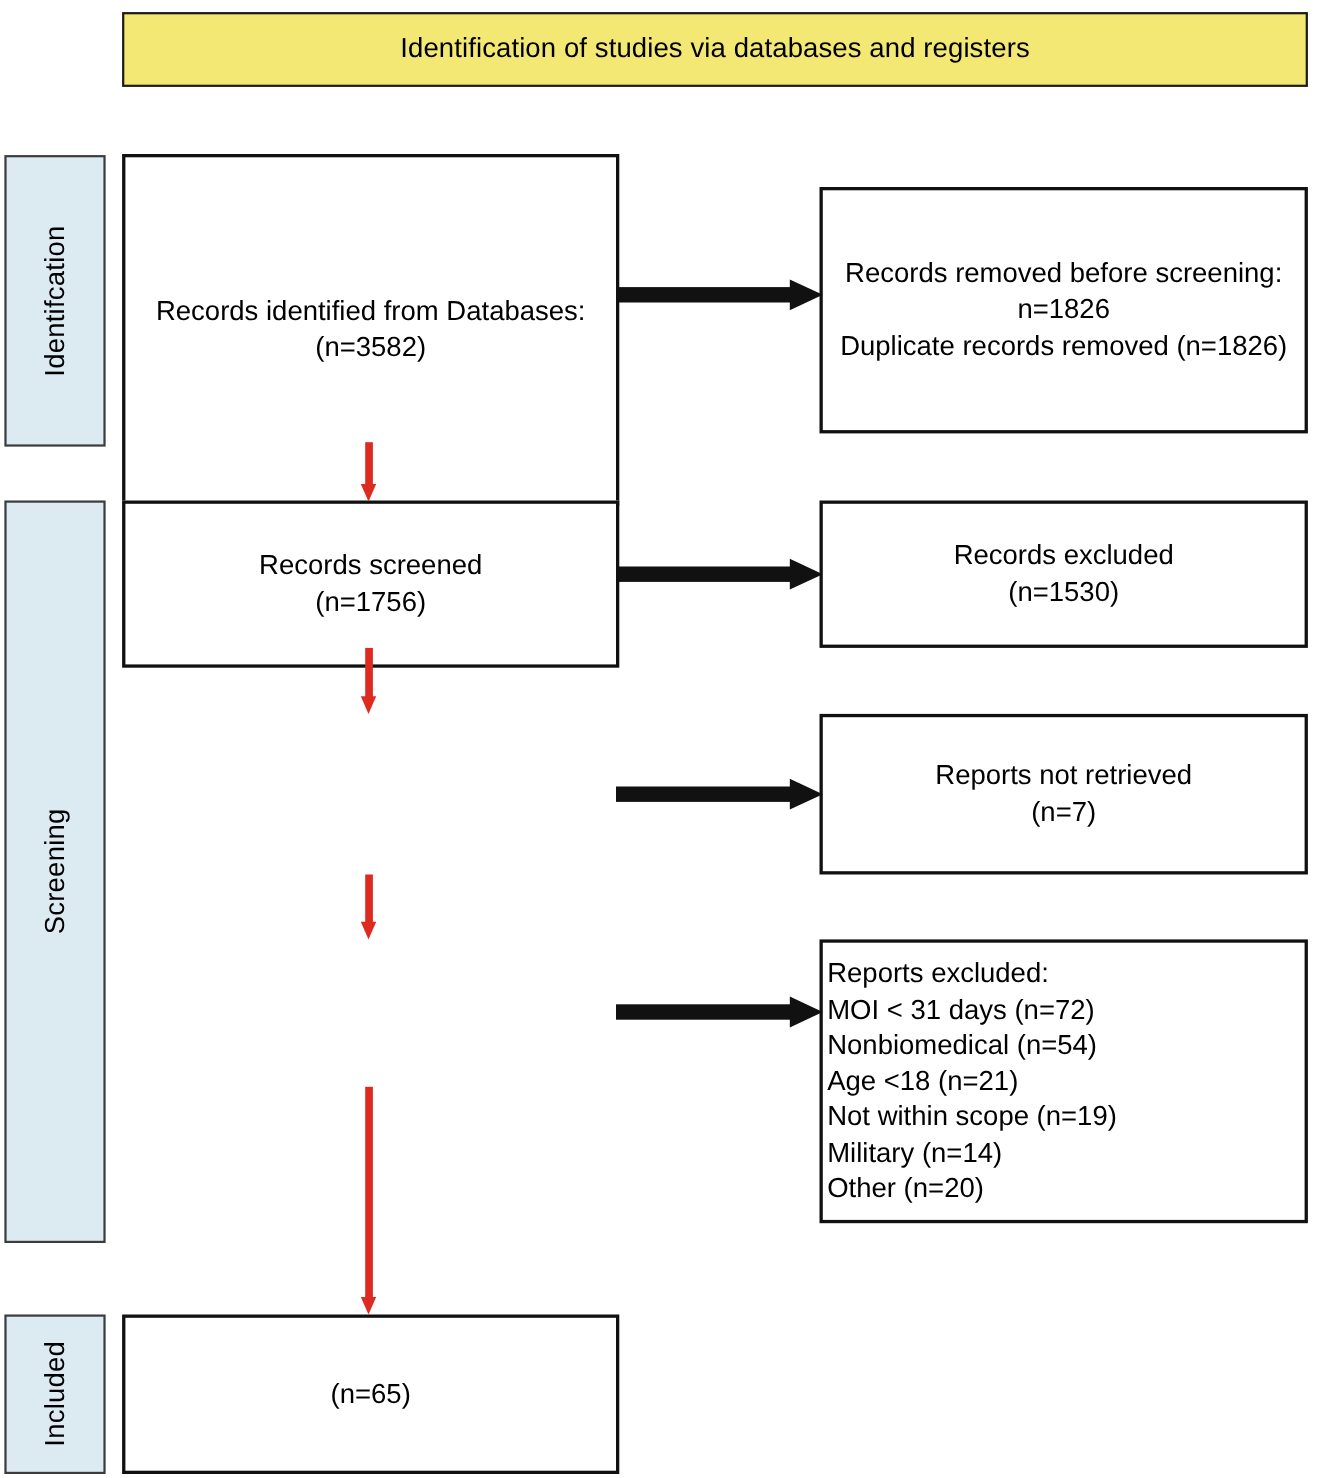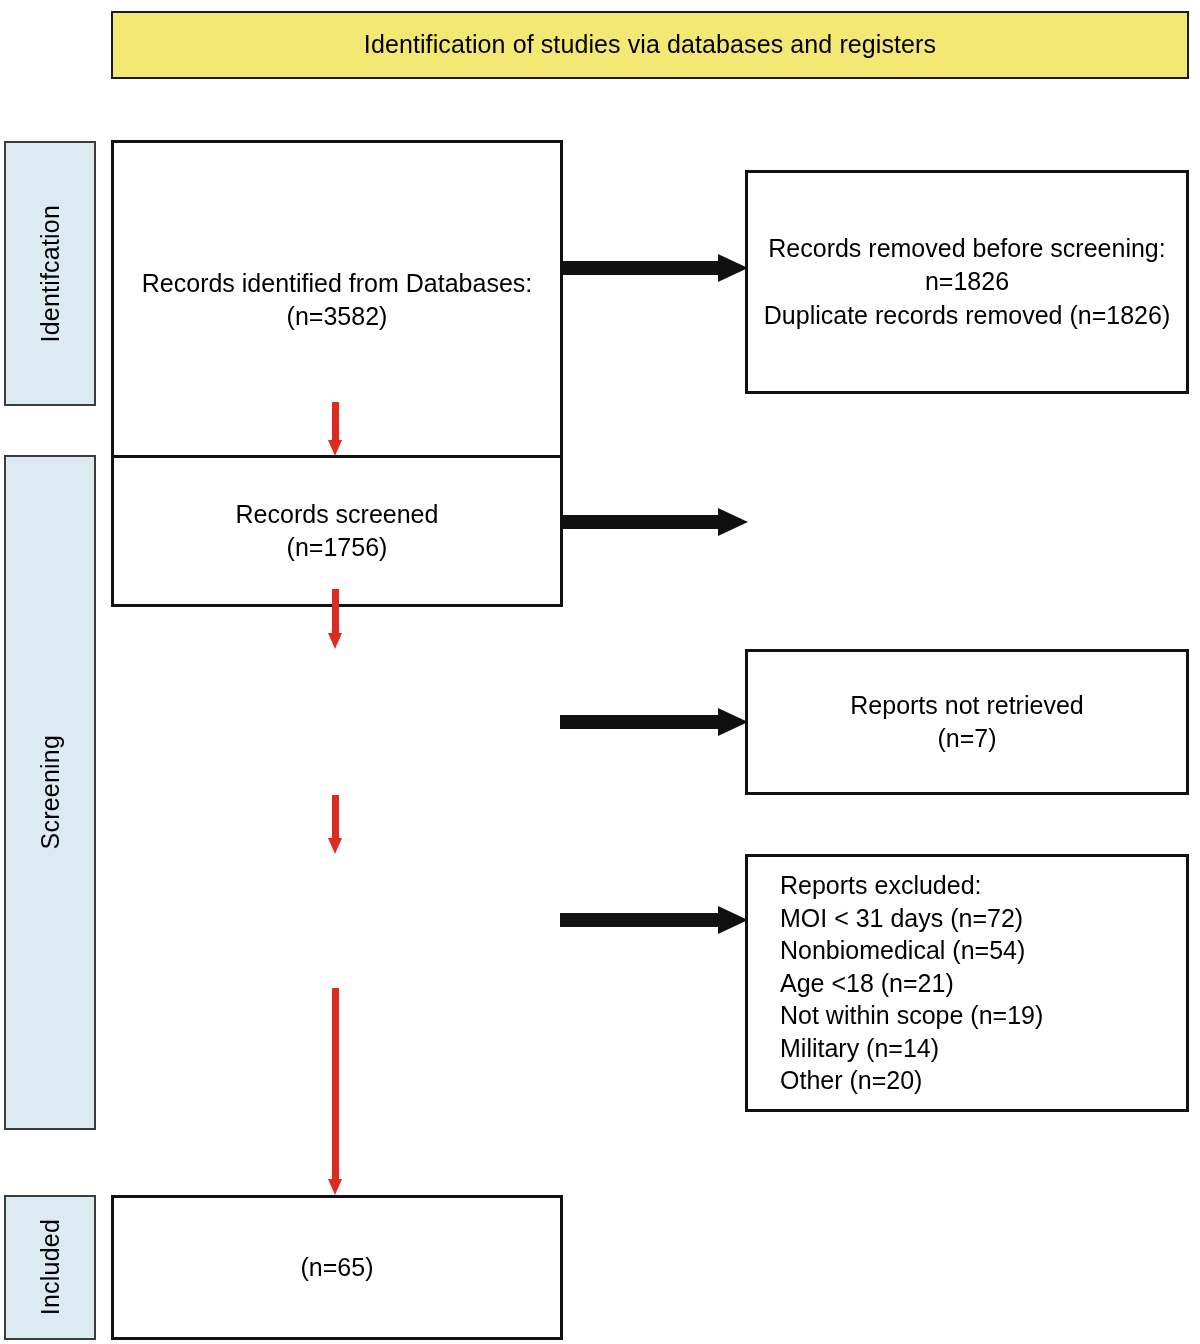--- a/index.html
+++ b/index.html
@@ -73,21 +73,21 @@
     justify-content: center;
     text-align: center;
     font-size: 25px;
     line-height: 1.33;
     padding: 6px 10px;
   }
   .box .line { display: block; white-space: nowrap; }
   .box.left-align {
     align-items: flex-start;
     text-align: left;
-    padding-left: 32px;
+    padding-left: 4px;
   }
   .box.left-align .line { line-height: 1.30; }
 
   
   .box-identified     { left: 111px; top: 140px;  width: 452px; height: 320px; }
   .box-removed        { left: 745px; top: 140px;  width: 444px; height: 224px; margin-top: 30px; }
   
   .box-screened       { left: 111px; top: 455px;  width: 452px; height: 152px; }
   .box-excluded       { left: 745px; top: 455px;  width: 444px; height: 134px; }
   
@@ -199,20 +199,24 @@
   </div>
   <div class="box box-removed">
     <span class="line">Records removed before screening:</span>
     <span class="line">n=1826</span>
     <span class="line">Duplicate records removed (n=1826)</span>
   </div>
 
   <div class="box box-screened">
     <span class="line">Records screened</span>
     <span class="line">(n=1756)</span>
+  </div>
+  <div class="box box-excluded">
+    <span class="line">Records excluded</span>
+    <span class="line">(n=1530)</span>
   </div>
 
   <div class="box box-notretrieved">
     <span class="line">Reports not retrieved</span>
     <span class="line">(n=7)</span>
   </div>
 
   <div class="box box-reportsexcl left-align">
     <span class="line">Reports excluded:</span>
     <span class="line">MOI &lt; 31 days (n=72)</span>

